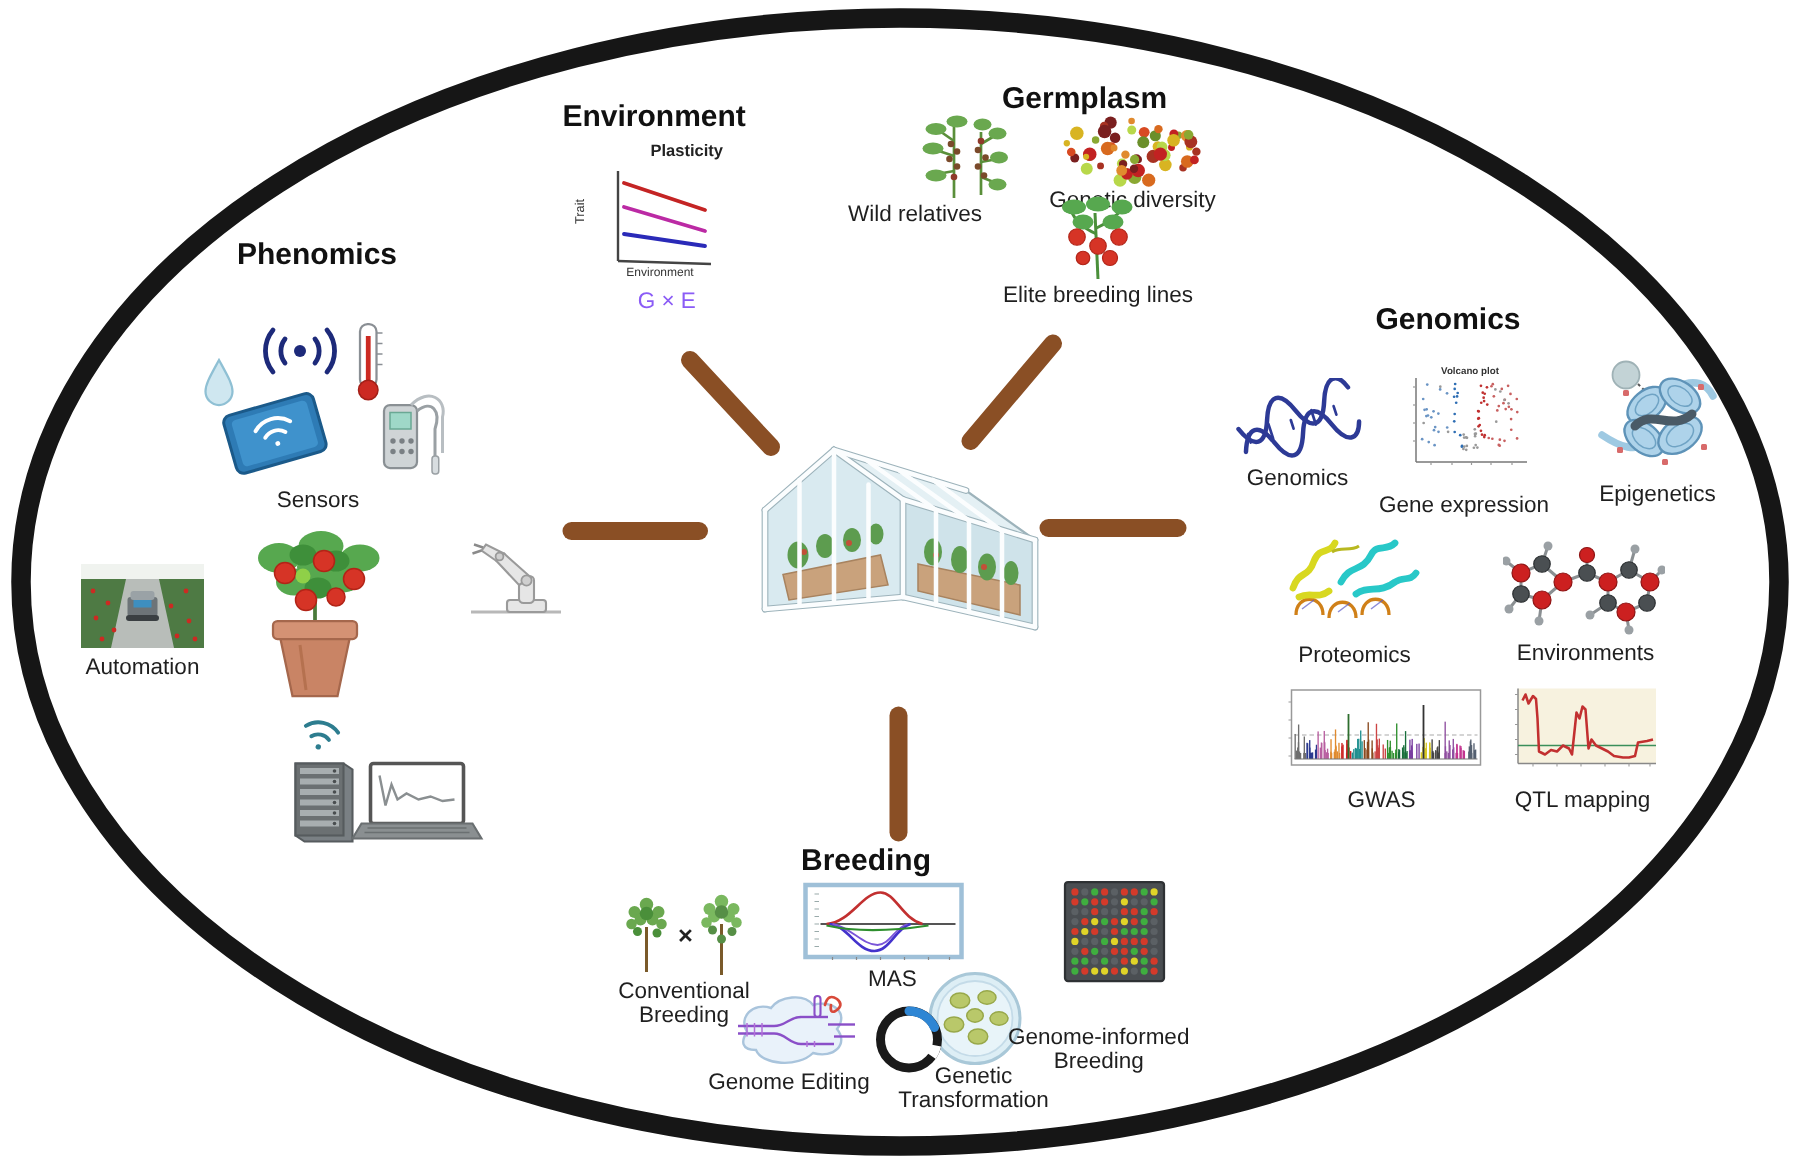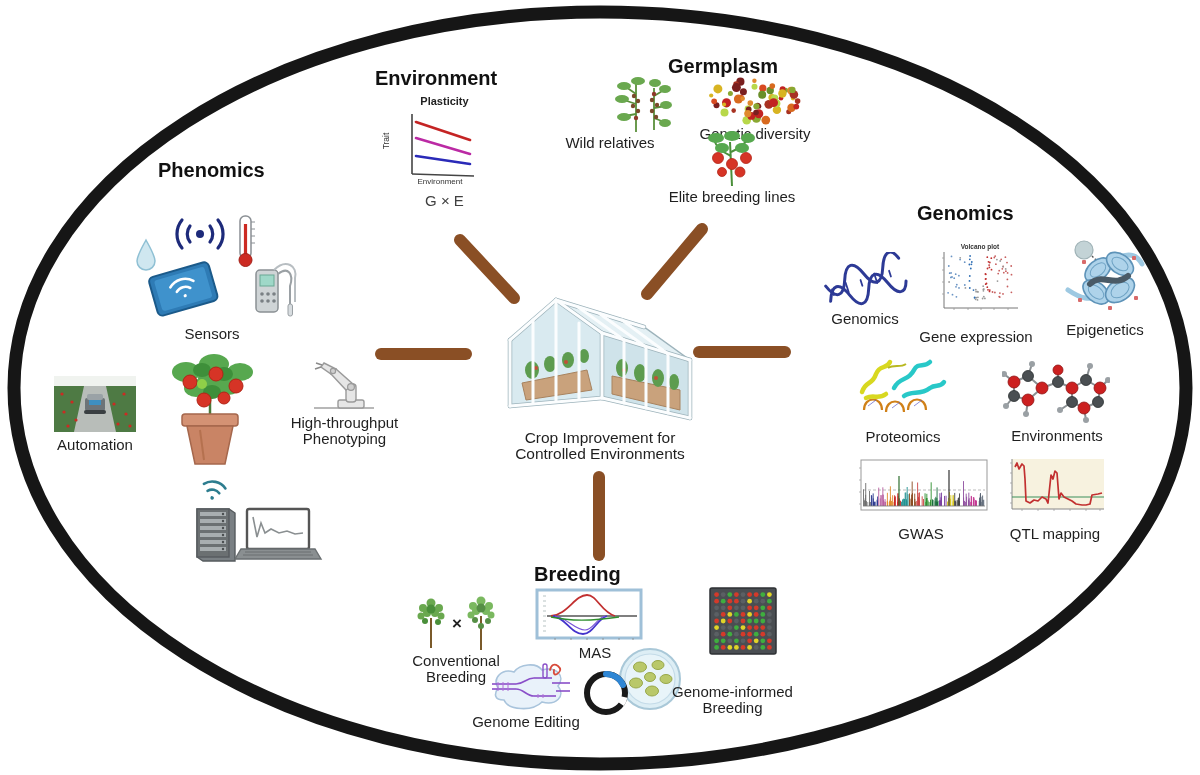--- a/index.html
+++ b/index.html
@@ -1,23 +1,23 @@
 <!DOCTYPE html>
 <html><head>
 <meta charset="utf-8">
 <style>
   html,body{margin:0;padding:0;background:#fff;}
   #stage{position:relative;width:1200px;height:775px;background:#fff;overflow:hidden;
          font-family:"Liberation Sans",sans-serif;color:#1f1f1f;}
   .abs{position:absolute;}
   .heading{font-weight:bold;font-size:20px;color:#111;white-space:nowrap;}
   .lbl{font-size:15px;line-height:16px;text-align:center;color:#1f1f1f;white-space:pre-line;}
-  .tiny-b{font-size:11px;font-weight:bold;text-align:center;color:#222;}
+  .tiny-b{font-size:11px;font-weight:bold;text-align:right;color:#222;}
   .axis-lbl{font-size:8.5px;color:#333;text-align:center;}
-  .gxe{font-size:15px;text-align:center;color:#404040;}
+  .gxe{font-size:15px;text-align:center;color:#8b5cf6;}
   svg{display:block;}
 </style>
 </head>
 <body>
 
 <div id="stage">
 
   <svg class="abs" style="left:0;top:0" width="1200" height="775" viewBox="0 0 1200 775">
     <ellipse cx="600" cy="388" rx="586" ry="376" fill="none" stroke="#161616" stroke-width="13"></ellipse>
     <g stroke="#8a4f25" stroke-width="12" stroke-linecap="round">
@@ -83,22 +83,20 @@
         <line x1="64" y1="22" x2="64" y2="123"></line>
         <line x1="87" y1="45" x2="87" y2="121"></line>
       <line x1="132" y1="62" x2="132" y2="125"></line>
         <line x1="154" y1="69" x2="154" y2="130"></line>
         <line x1="176" y1="76" x2="176" y2="135"></line>
       <line x1="86" y1="29" x2="132" y2="62"></line>
         <line x1="108" y1="36" x2="154" y2="69"></line>
         <line x1="130" y1="42" x2="176" y2="76"></line>
     </g>
   </svg>
-  <div class="abs lbl" style="left:498px;top:430px;width:204px;font-size:15.5px">Crop Improvement for
-Controlled Environments</div>
 
   <svg class="abs" style="left:128px;top:212px" width="170" height="108" viewBox="0 0 170 108">
     <path d="M18,28 C12,39 9,44 9,49 a9,9 0 0 0 18,0 C27,44 24,39 18,28 Z" fill="#cfe7f0" stroke="#8fc0d4" stroke-width="1.5"></path>
     <g stroke="#1d2a7a" stroke-width="3.2" fill="none" stroke-linecap="round">
       <circle cx="72" cy="22" r="4" fill="#1d2a7a" stroke="none"></circle>
       <path d="M62,14 a13,13 0 0 0 0,16"></path>
         <path d="M54,8 a22,22 0 0 0 0,28"></path>
       <path d="M82,14 a13,13 0 0 1 0,16"></path>
         <path d="M90,8 a22,22 0 0 1 0,28"></path>
     </g>
@@ -214,22 +212,20 @@
       <polygon points="38,32 46,27 28,11 23,16"></polygon>
       <polygon points="23,16 28,11 16,5 13,9"></polygon>
     </g>
     <circle cx="43" cy="29" r="3.4" fill="#cfcfcf" stroke="#9a9a9a" stroke-width="1.2"></circle>
     <circle cx="25" cy="13" r="2.6" fill="#cfcfcf" stroke="#9a9a9a" stroke-width="1.2"></circle>
     <g stroke="#8a8a8a" stroke-width="1.6" fill="none">
         <path d="M14,7 l-6,-2"></path>
         <path d="M13,9 l-6,2"></path>
       </g>
   </svg>
-  <div class="abs lbl" style="left:277px;top:415px;width:135px">High-throughput
-Phenotyping</div>
 
   <svg class="abs" style="left:185px;top:503px" width="138" height="62" viewBox="0 0 138 62">
     <g>
       <polygon points="12,6 44,6 50,10 50,58 18,58 12,54" fill="#7a8084" stroke="#565b5e" stroke-width="1.4"></polygon>
       <rect x="12" y="6" width="32" height="48" fill="#6b7072" stroke="#565b5e" stroke-width="1.4"></rect>
       <g fill="#a8aeb0">
         <rect x="15" y="9" width="26" height="4"></rect>
           <rect x="15" y="16" width="26" height="4"></rect>
           <rect x="15" y="23" width="26" height="4"></rect>
         <rect x="15" y="30" width="26" height="4"></rect>
@@ -946,20 +942,22 @@
         <ellipse cx="72" cy="46" rx="6.5" ry="5"></ellipse>
           <ellipse cx="70" cy="32" rx="5.5" ry="4.5"></ellipse>
       </g>
     </g>
     <g>
       <circle cx="26" cy="48" r="19" fill="#fff" stroke="#1a1a1a" stroke-width="6"></circle>
       <path d="M26,29 a19,19 0 0 1 17,11" fill="none" stroke="#2e86d4" stroke-width="6" stroke-linecap="round"></path>
       <path d="M44,52 a19,19 0 0 1 -3,7" fill="none" stroke="#ffffff" stroke-width="7"></path>
     </g>
   </svg>
+  <div class="abs lbl" style="left:585px;top:710px;width:128px">Genetic
+Transformation</div>
 
   <svg class="abs" style="left:708px;top:586px" width="70" height="70" viewBox="0 0 70 70">
     <rect x="2" y="2" width="66" height="66" rx="2" fill="#4a4e52" stroke="#2e3134" stroke-width="1.5"></rect>
     <g id="chip-dots">
         <circle cx="8.6" cy="8.6" r="2.4" fill="#d43a2a"></circle>
         <circle cx="8.6" cy="15.2" r="2.4" fill="#d43a2a"></circle>
         <circle cx="8.6" cy="21.8" r="2.4" fill="#5b6064"></circle>
         <circle cx="8.6" cy="28.4" r="2.4" fill="#5b6064"></circle>
         <circle cx="8.6" cy="35.0" r="2.4" fill="#d43a2a"></circle>
         <circle cx="8.6" cy="41.6" r="2.4" fill="#e0d428"></circle>

